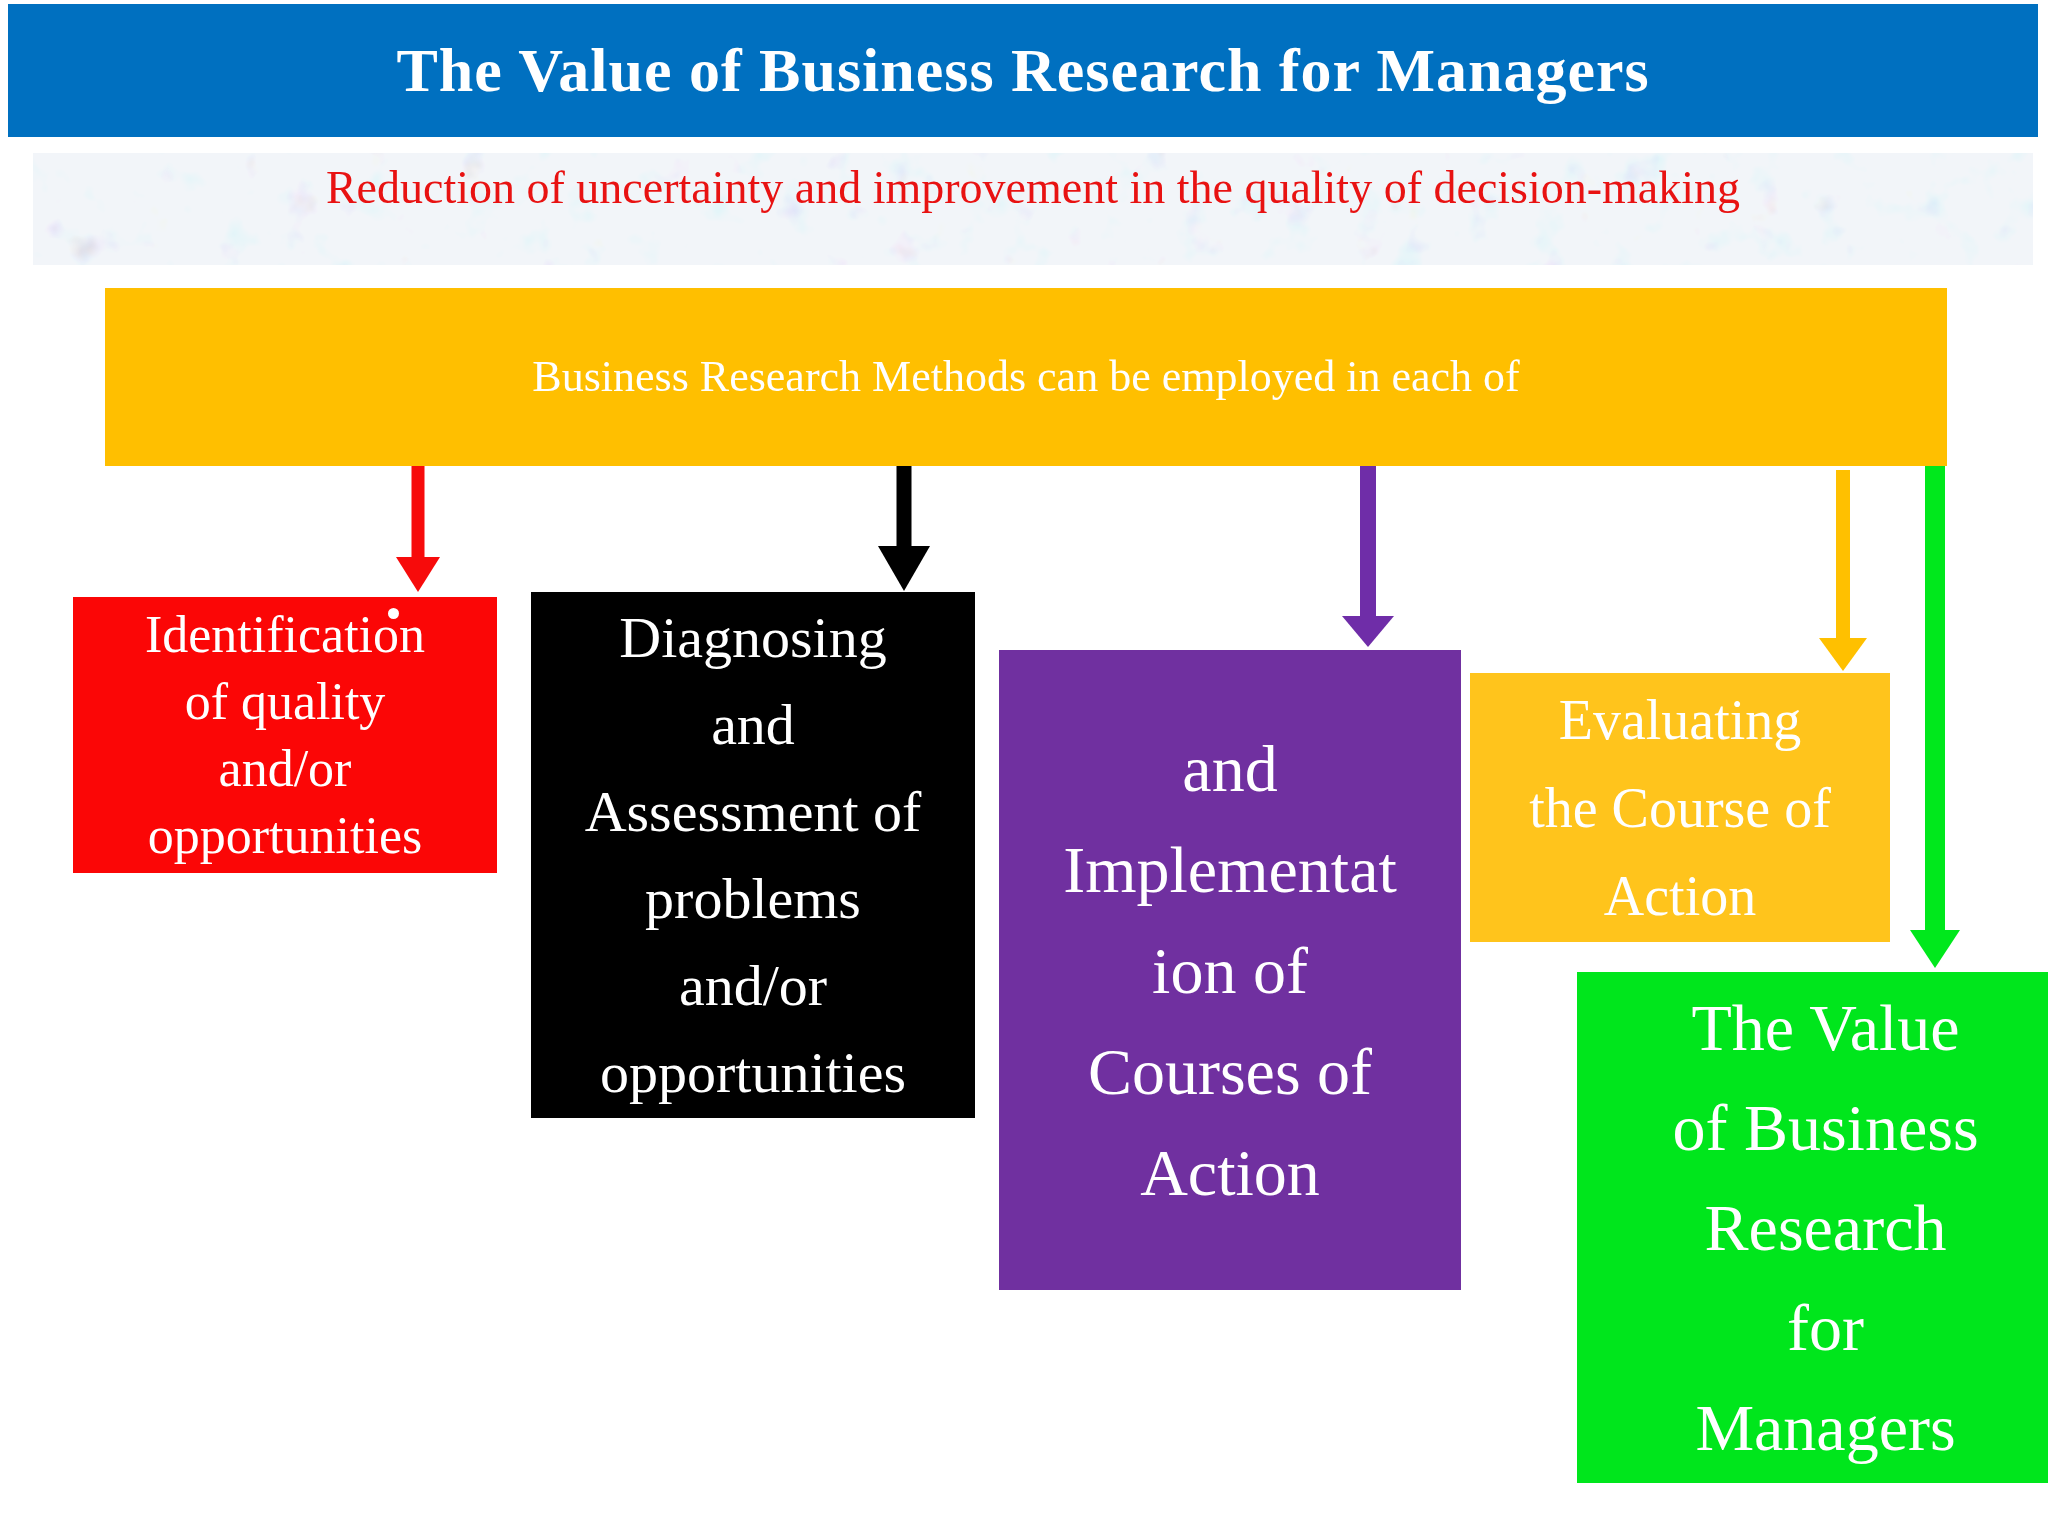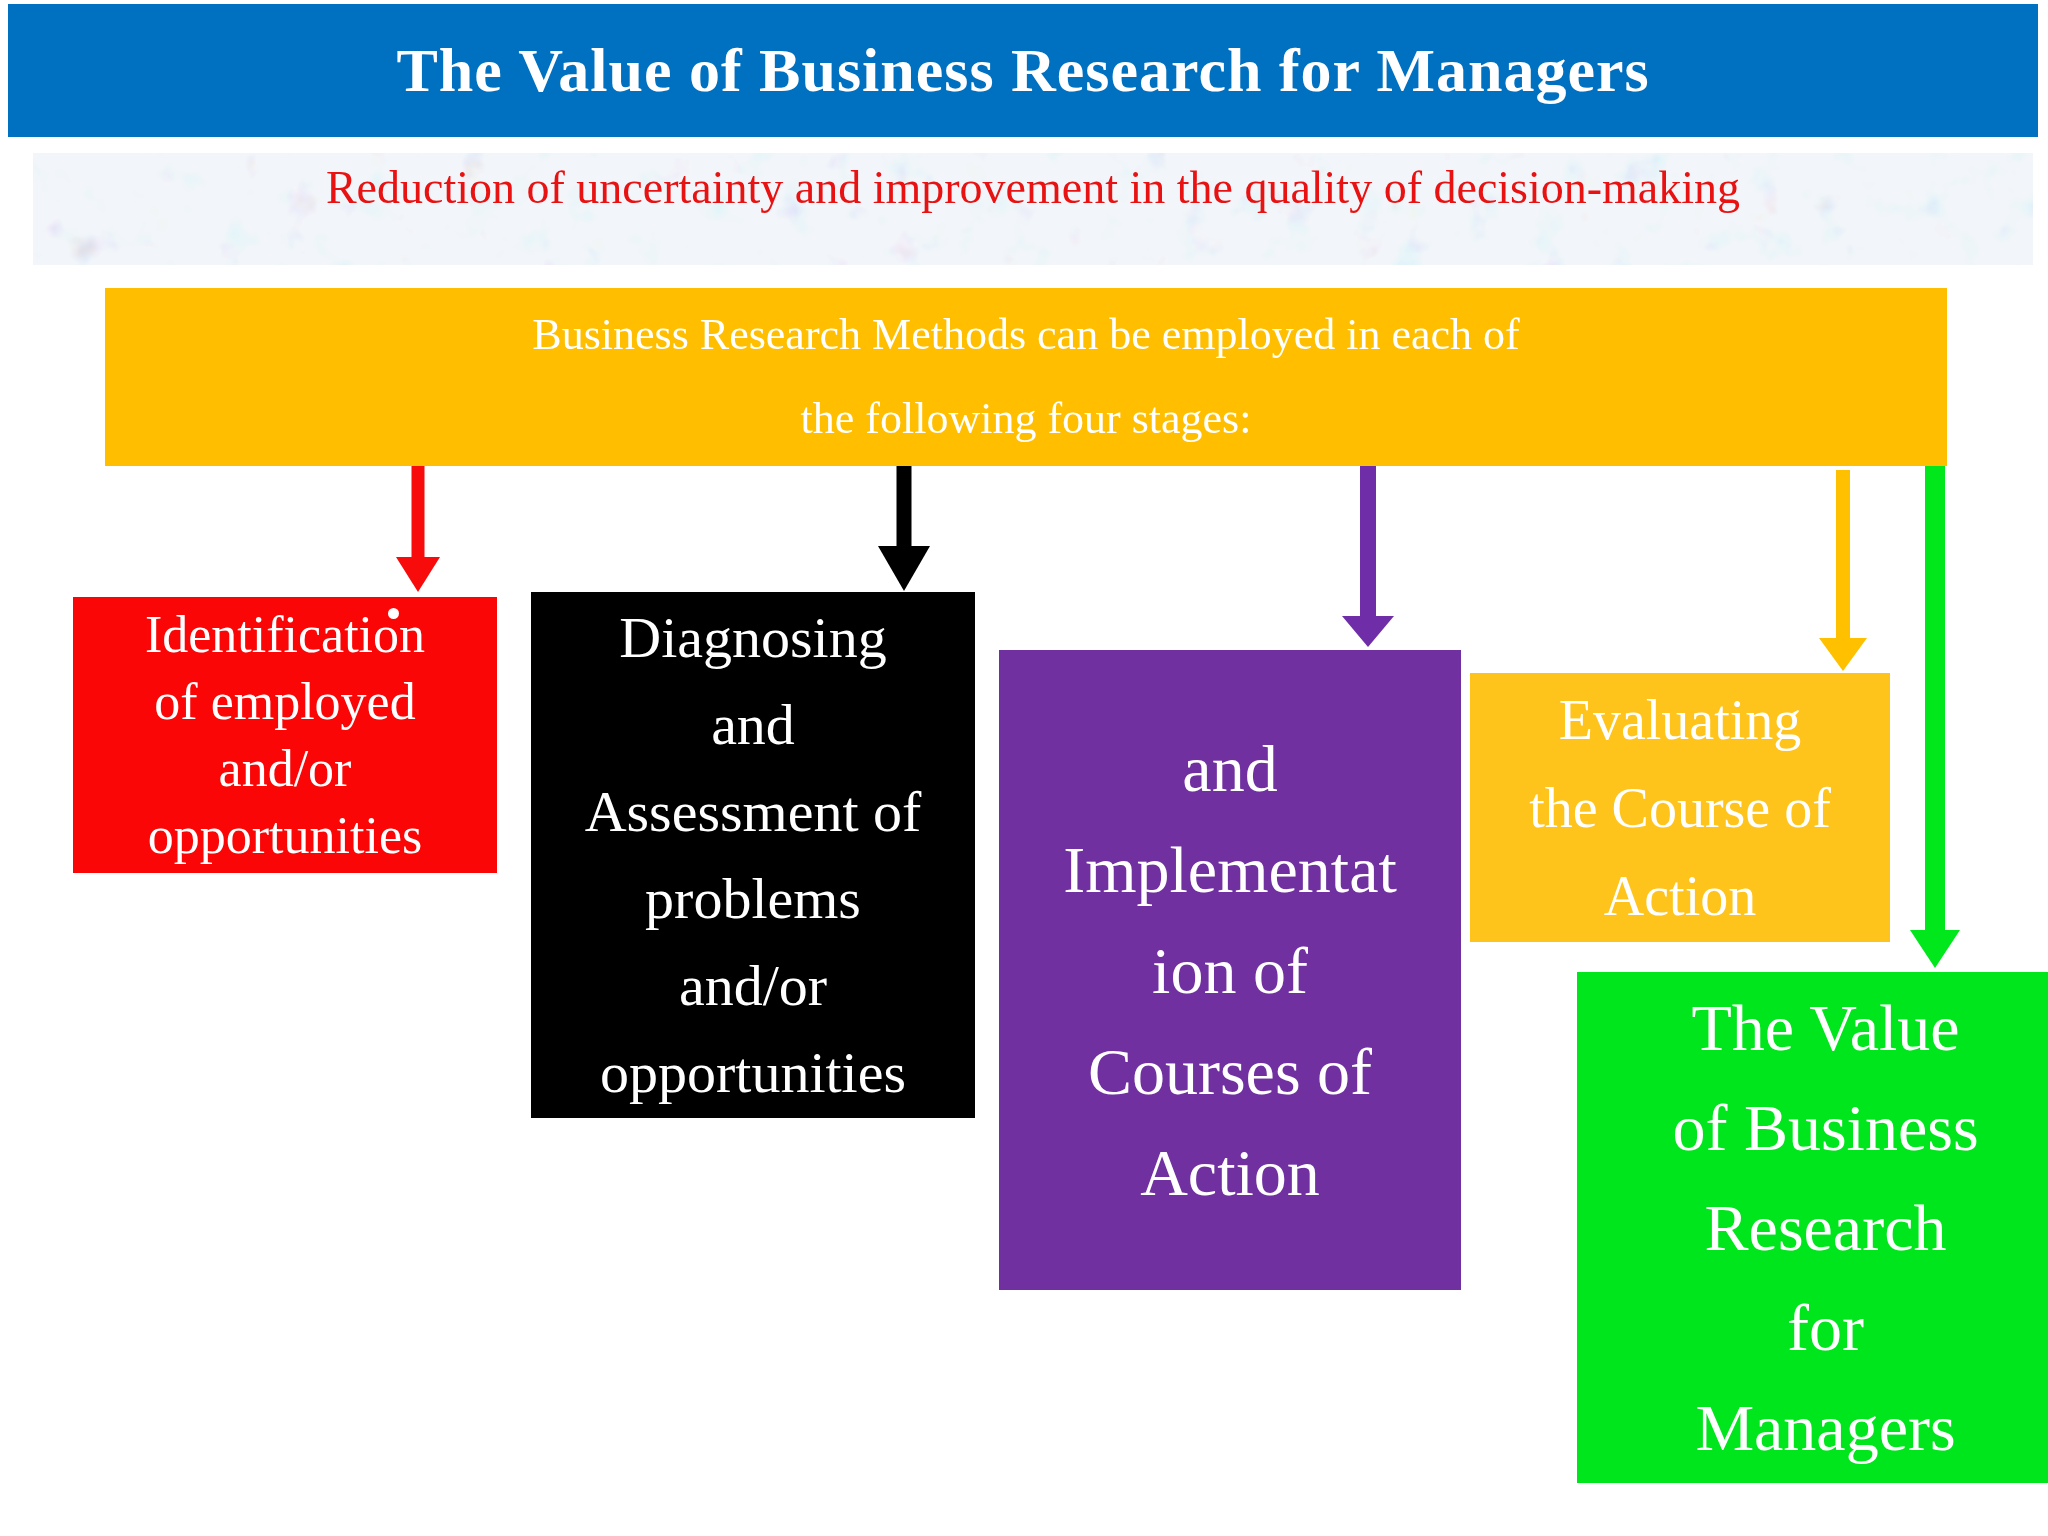--- a/index.html
+++ b/index.html
@@ -72,21 +72,20 @@
           0.25 0.10 0.65 0 0.66
           0    0    0    0 1"></feColorMatrix>
       </filter>
       <rect x="0" y="0" width="100%" height="100%" filter="url(#mottle)"></rect>
     </svg>
     <div class="subtitle">Reduction of uncertainty and improvement in the quality of decision-making</div>
   </div>
 
   <div class="abs mainbox">
     <span class="line">Business Research Methods can be employed in each of</span>
-    <span class="line">the following four stages:</span>
   </div>
 
   <div class="arrow" style="left:418px;top:466px;--c:#f70b0b;">
     <div class="stem" style="width:13px;height:91px;"></div>
     <div class="head" style="top:91px;border-width:35px 22px 0 22px;"></div>
   </div>
   <div class="arrow" style="left:904px;top:466px;--c:#000000;">
     <div class="stem" style="width:15px;height:80px;"></div>
     <div class="head" style="top:80px;border-width:45px 26px 0 26px;"></div>
   </div>
@@ -98,21 +97,21 @@
     <div class="stem" style="width:14px;height:168px;"></div>
     <div class="head" style="top:168px;border-width:33px 24px 0 24px;"></div>
   </div>
   <div class="arrow" style="left:1935px;top:466px;--c:#00e81c;">
     <div class="stem" style="width:20px;height:464px;"></div>
     <div class="head" style="top:464px;border-width:38px 25px 0 25px;"></div>
   </div>
 
   <div class="abs box box-identification">
     <span class="line">Identification</span>
-    <span class="line">of employed</span>
+    <span class="line">of quality</span>
     <span class="line">and/or</span>
     <span class="line">opportunities</span>
   </div>
   <div class="abs dot"></div>
 
   <div class="abs box box-diagnosing">
     <span class="line">Diagnosing</span>
     <span class="line">and</span>
     <span class="line">Assessment of</span>
     <span class="line">problems</span>

